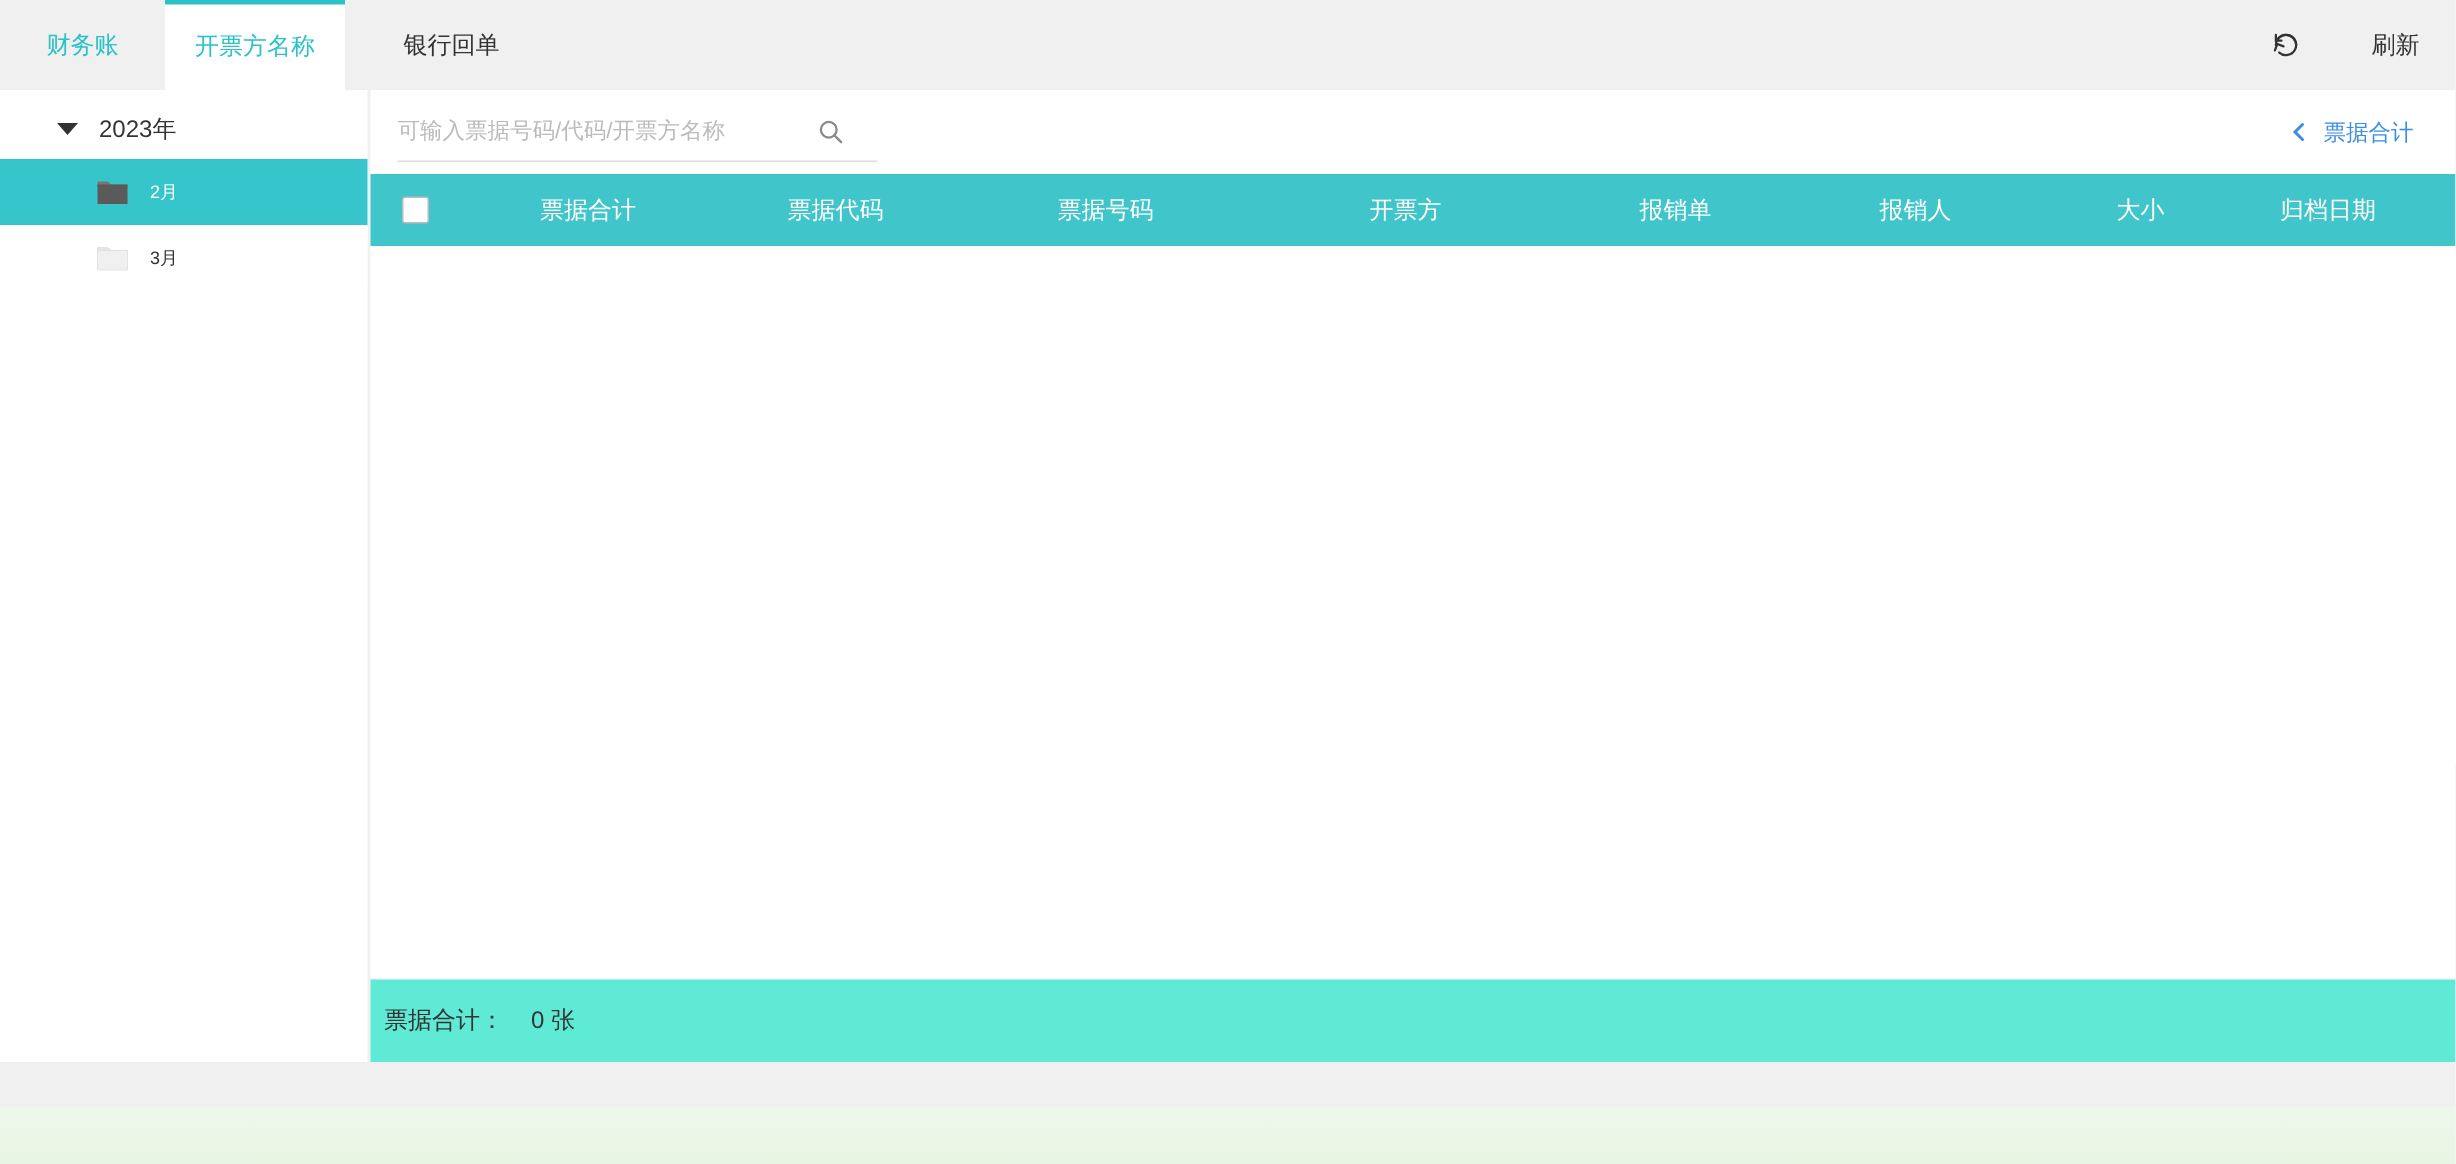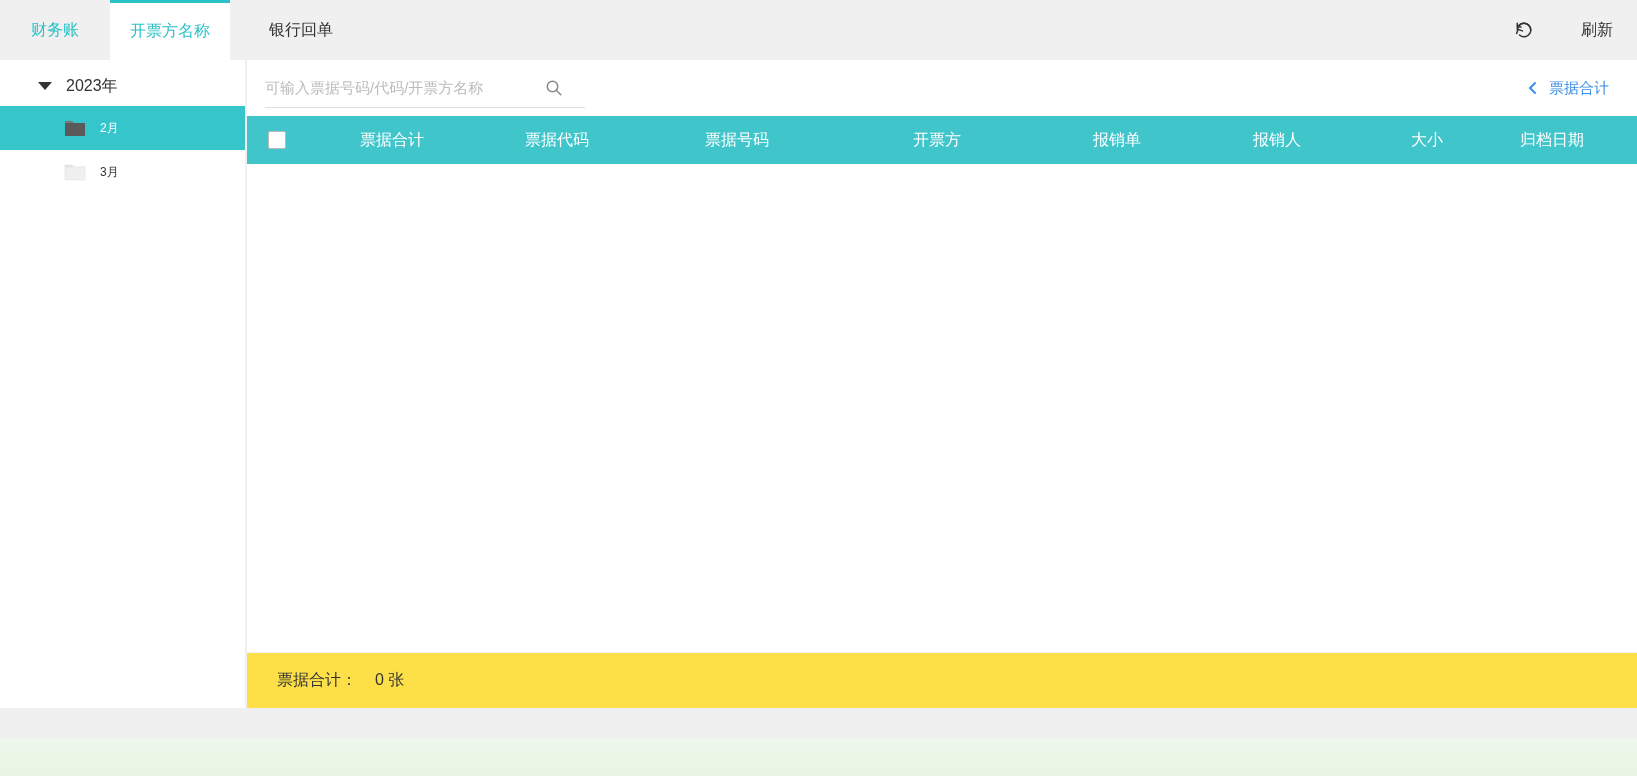--- a/index.html
+++ b/index.html
@@ -223,24 +223,24 @@
     .th-reimb { width: 160px; }
     .th-person { width: 160px; }
     .th-size { width: 140px; }
     .th-date { flex: 1; text-align: center; padding-right: 30px; }
     .table-body {
       flex: 1;
       background: #ffffff;
     }
     .footer-row {
       height: 56px;
-      background: #fde047;
-      display: flex;
-      align-items: center;
-      padding-left: 30px;
+      background: #5eead4;
+      display: flex;
+      align-items: center;
+      padding-left: 9px;
       font-size: 16px;
       color: #333;
       border-top: 1px solid #f5f5f5;
     }
     .footer-row .count {
       margin-left: 18px;
     }
     .bottom-strip {
       height: 68px;
       background: #f0f0f0;

